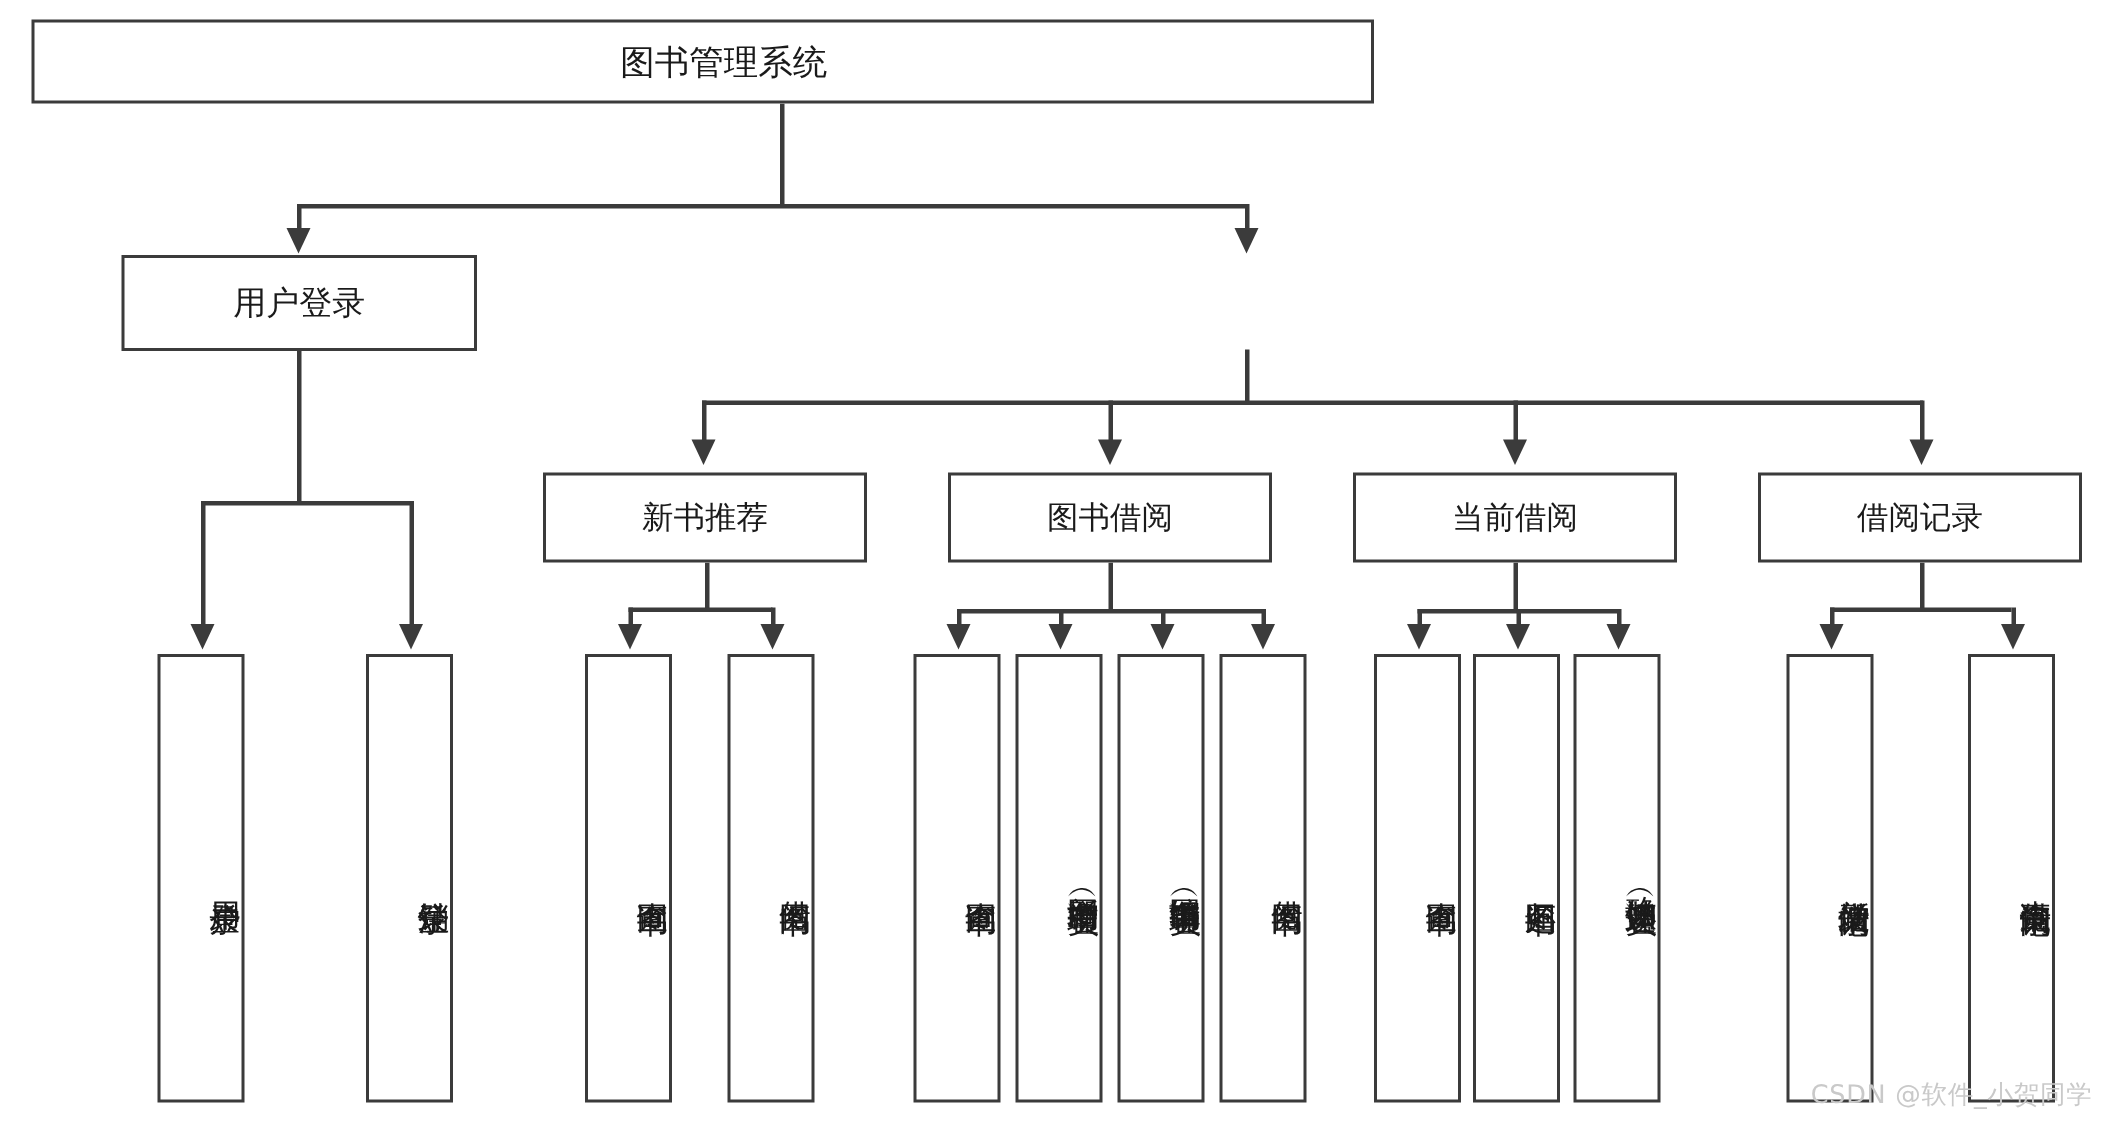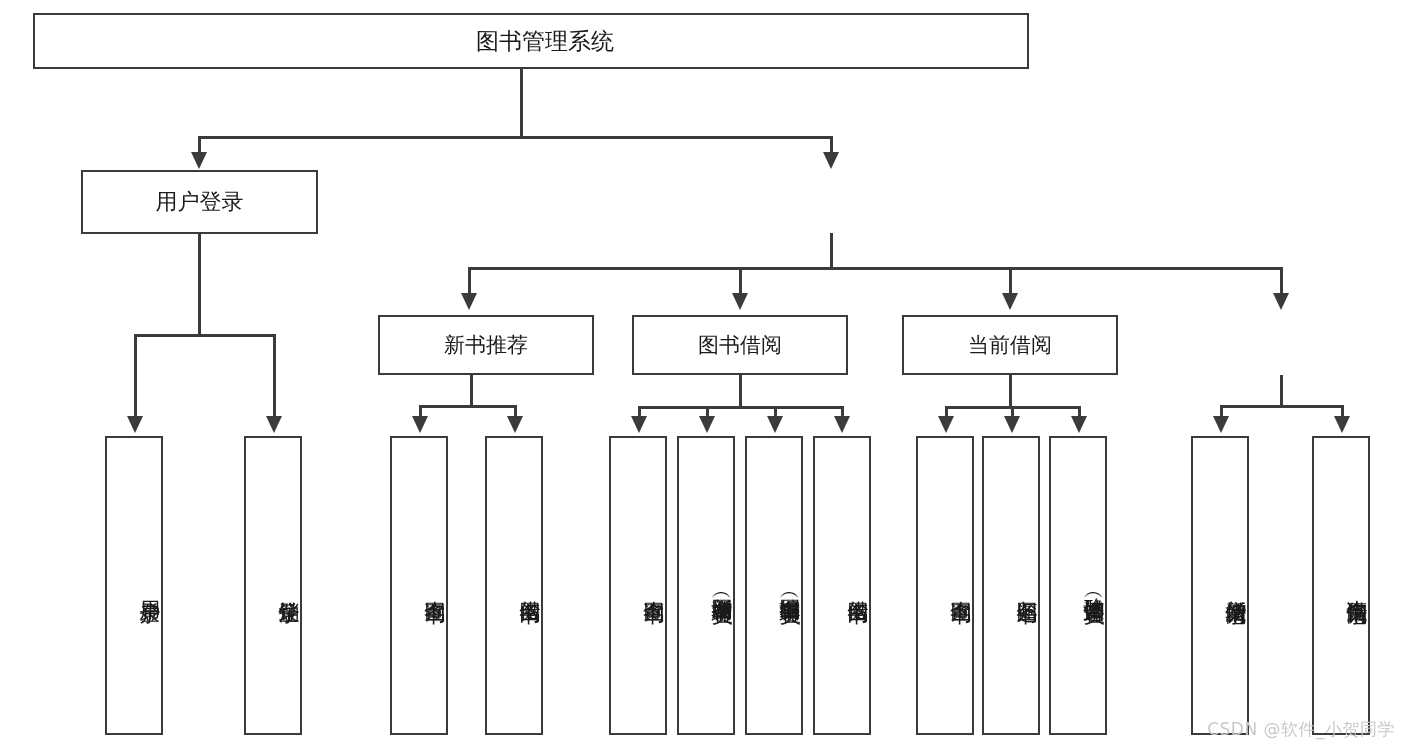--- a/index.html
+++ b/index.html
@@ -138,37 +138,40 @@
   <div class="edge v" style="left:1078px; top:406px; height:13px;"></div>
   <div class="arrow" style="left:1071px; top:416px;"></div>
 
   <div class="edge v" style="left:1280px; top:375px; height:32px;"></div>
   <div class="edge h" style="left:1220px; top:405px; width:121px;"></div>
   <div class="edge v" style="left:1220px; top:405px; height:14px;"></div>
   <div class="arrow" style="left:1213px; top:416px;"></div>
   <div class="edge v" style="left:1341px; top:405px; height:14px;"></div>
   <div class="arrow" style="left:1334px; top:416px;"></div>
 
-  <div class="node level0" style="left:33px; top:13px; width:996px; height:56px;padding-left:28px;">
+  <div class="node level0" style="left:21px; top:13px; width:895px; height:56px;padding-left:28px;">
     <span class="label">图书管理系统</span>
   </div>
 
   <div class="node level1" style="left:81px; top:170px; width:237px; height:64px;">
     <span class="label">用户登录</span>
   </div>
 
-  <div class="node level2" style="left:362px; top:315px; width:216px; height:60px;margin-left:16px;">
+  <div class="node level2" style="left:362px; top:315px; width:216px; height:60px;">
     <span class="label">新书推荐</span>
   </div>
   <div class="node level2" style="left:902px; top:315px; width:216px; height:60px;">
     <span class="label">当前借阅</span>
   </div>
   <div class="node level2" style="left:632px; top:315px; width:216px; height:60px;">
     <span class="label">图书借阅</span>
   </div>
+  <div class="node level2" style="left:1172px; top:315px; width:216px; height:60px;">
+    <span class="label">借阅记录</span>
+  </div>
 
   <div class="node leaf" style="left:105px; top:436px; width:58px; height:299px;">
     <span class="label">用户登录</span>
   </div>
   <div class="node leaf" style="left:244px; top:436px; width:58px; height:299px;">
     <span class="label">注销登录</span>
   </div>
   <div class="node leaf" style="left:390px; top:436px; width:58px; height:299px;">
     <span class="label">查询图书</span>
   </div>

